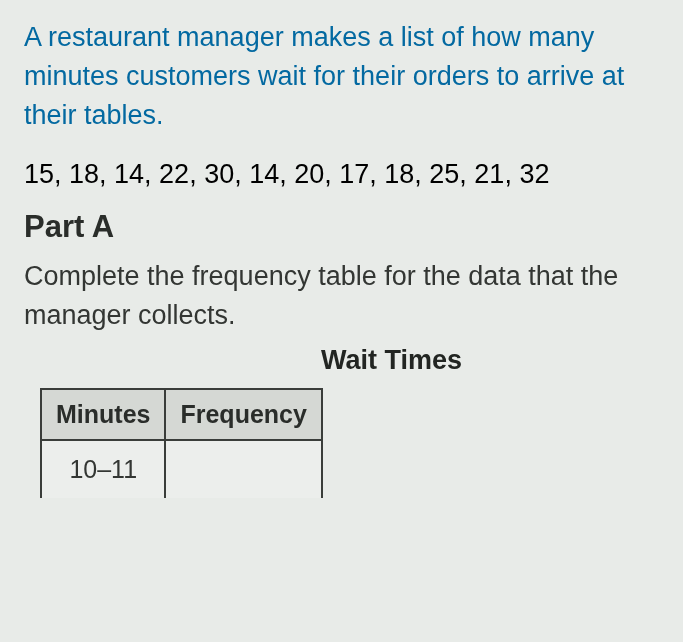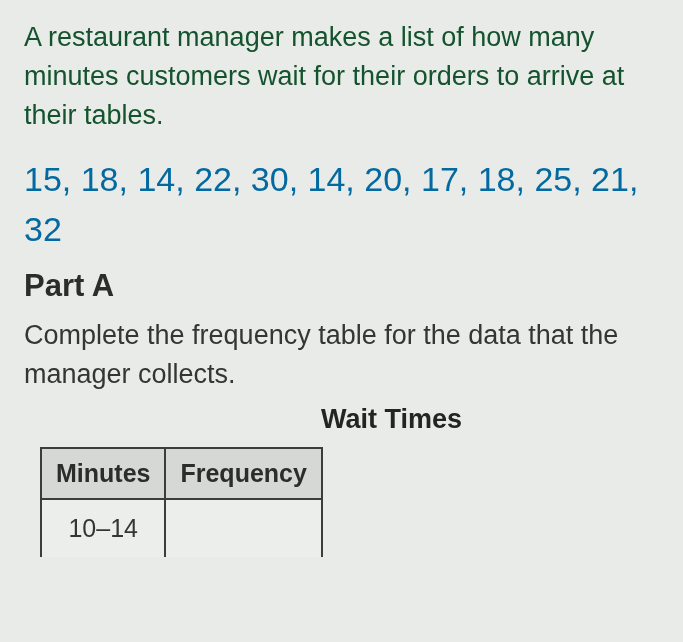--- a/index.html
+++ b/index.html
@@ -13,27 +13,27 @@
       background: #e8ebe8;
       font-family: Arial, Helvetica, sans-serif;
       padding: 18px 24px;
       color: #2a2d2a;
       overflow: hidden;
     }
     .intro {
       font-size: 27px;
       line-height: 1.45;
       margin-bottom: 20px;
-      color: #14532d;
+      color: #0369a1;
     }
     .data-list {
-      font-size: 34px;
+      font-size: 27px;
       line-height: 1.45;
       margin-bottom: 14px;
-      color: #0369a1;
+      color: #000000;
     }
     .part-label {
       font-size: 31px;
       font-weight: bold;
       margin-bottom: 12px;
       color: #2a2d2a;
     }
     .instruction {
       font-size: 27px;
       line-height: 1.45;
@@ -90,17 +90,17 @@
 
 <table>
   <thead>
     <tr>
       <th>Minutes</th>
       <th>Frequency</th>
     </tr>
   </thead>
   <tbody>
     <tr>
-      <td>10–14</td>
+      <td>10–11</td>
       <td class="freq"></td>
     </tr>
   </tbody>
 </table>
 
 </body></html>

